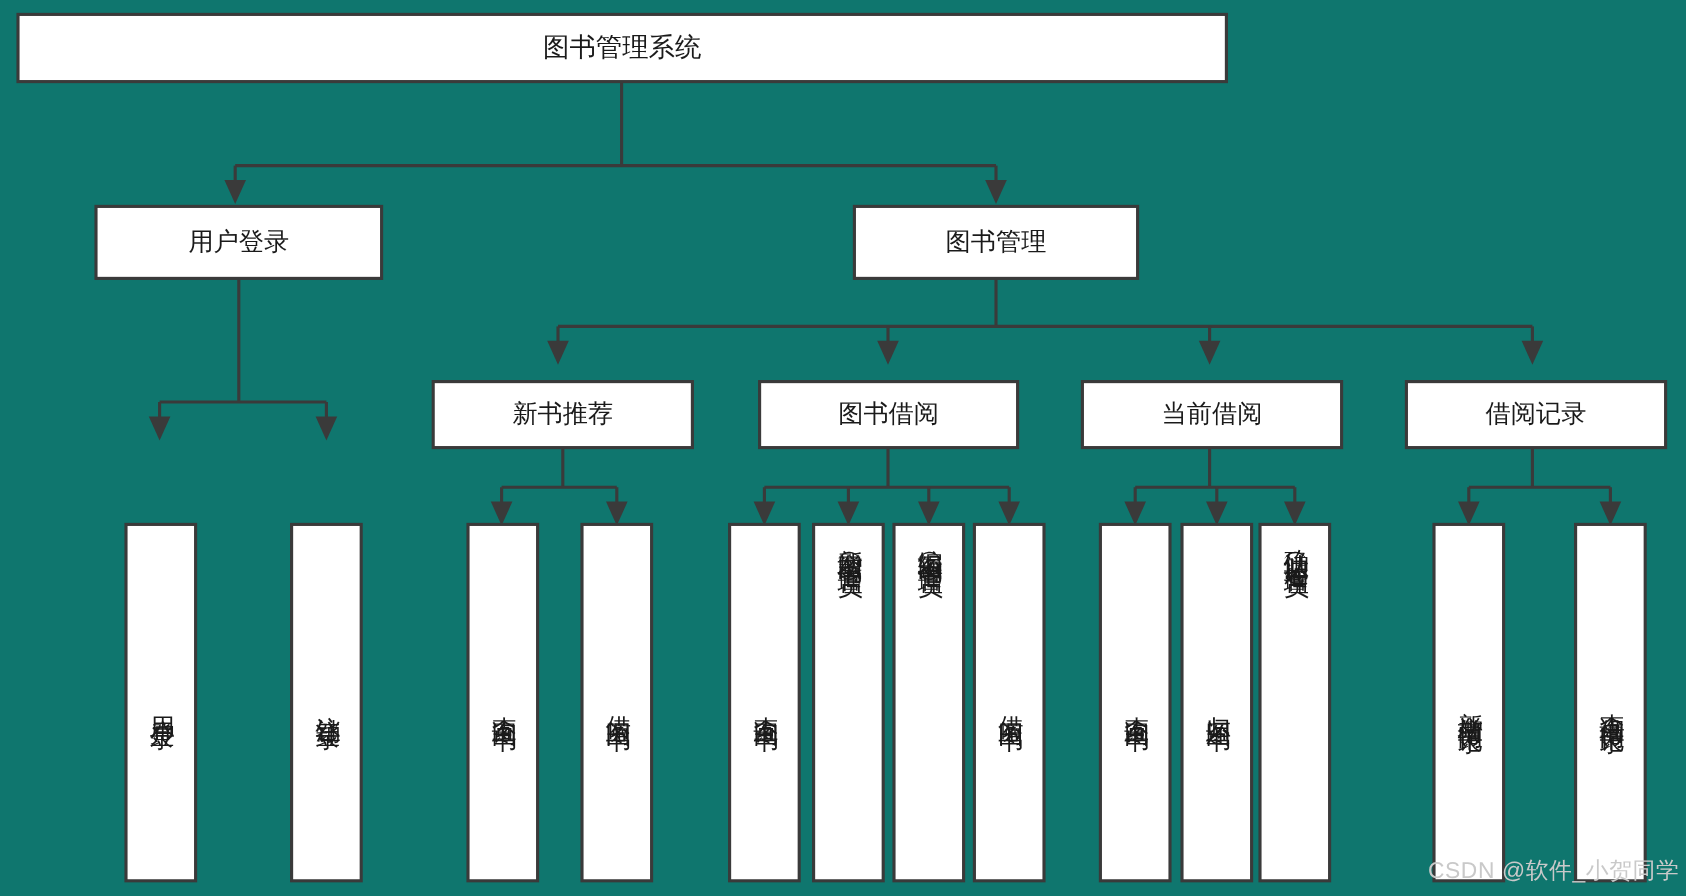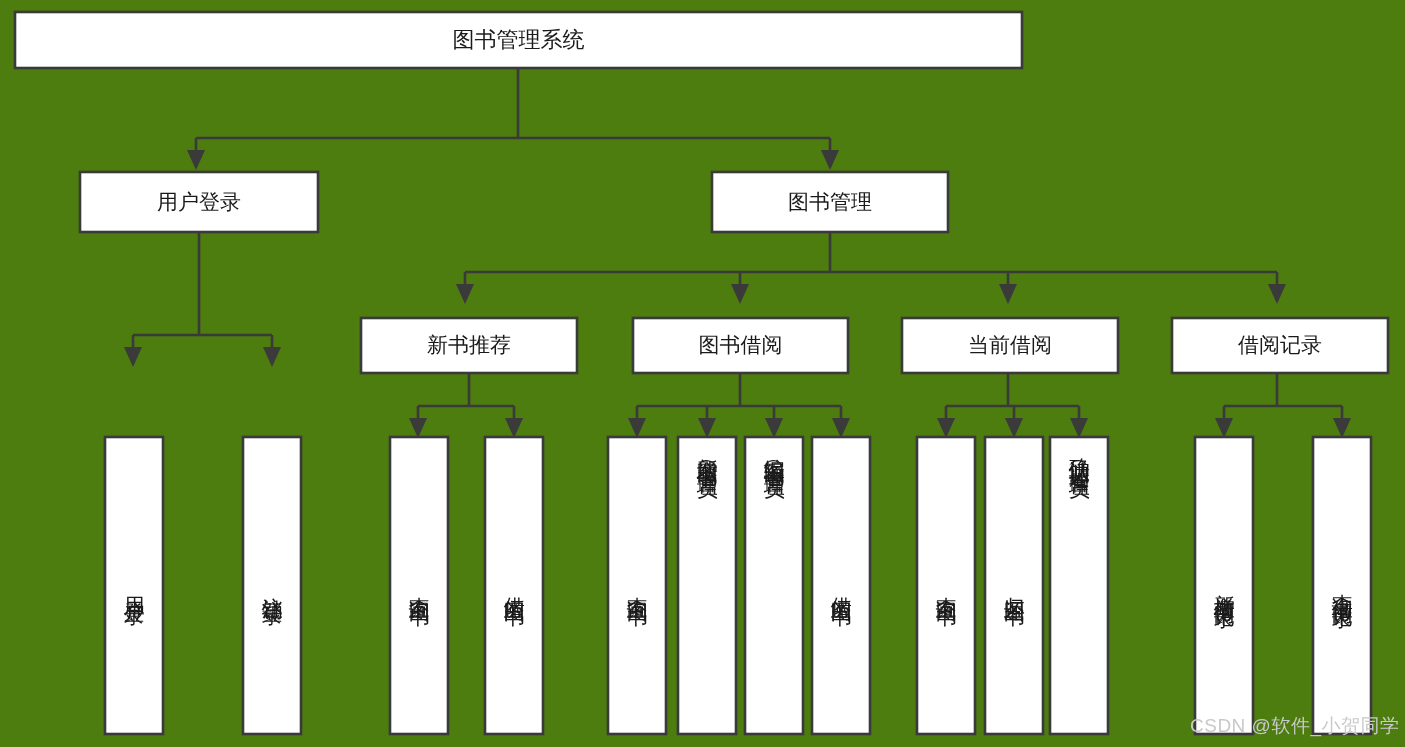--- a/index.html
+++ b/index.html
@@ -11,21 +11,21 @@
   body {
     width: 1405px;
     height: 747px;
     font-family: "Liberation Sans", "DejaVu Sans", sans-serif;
     overflow: hidden;
   }
   #diagram-root {
     position: relative;
     width: 1405px;
     height: 747px;
-    background: #4d7c0f;
+    background: #0f766e;
   }
   svg#flow-svg {
     position: absolute;
     left: 0;
     top: 0;
     width: 1405px;
     height: 747px;
     display: block;
   }
   .node-rect {

